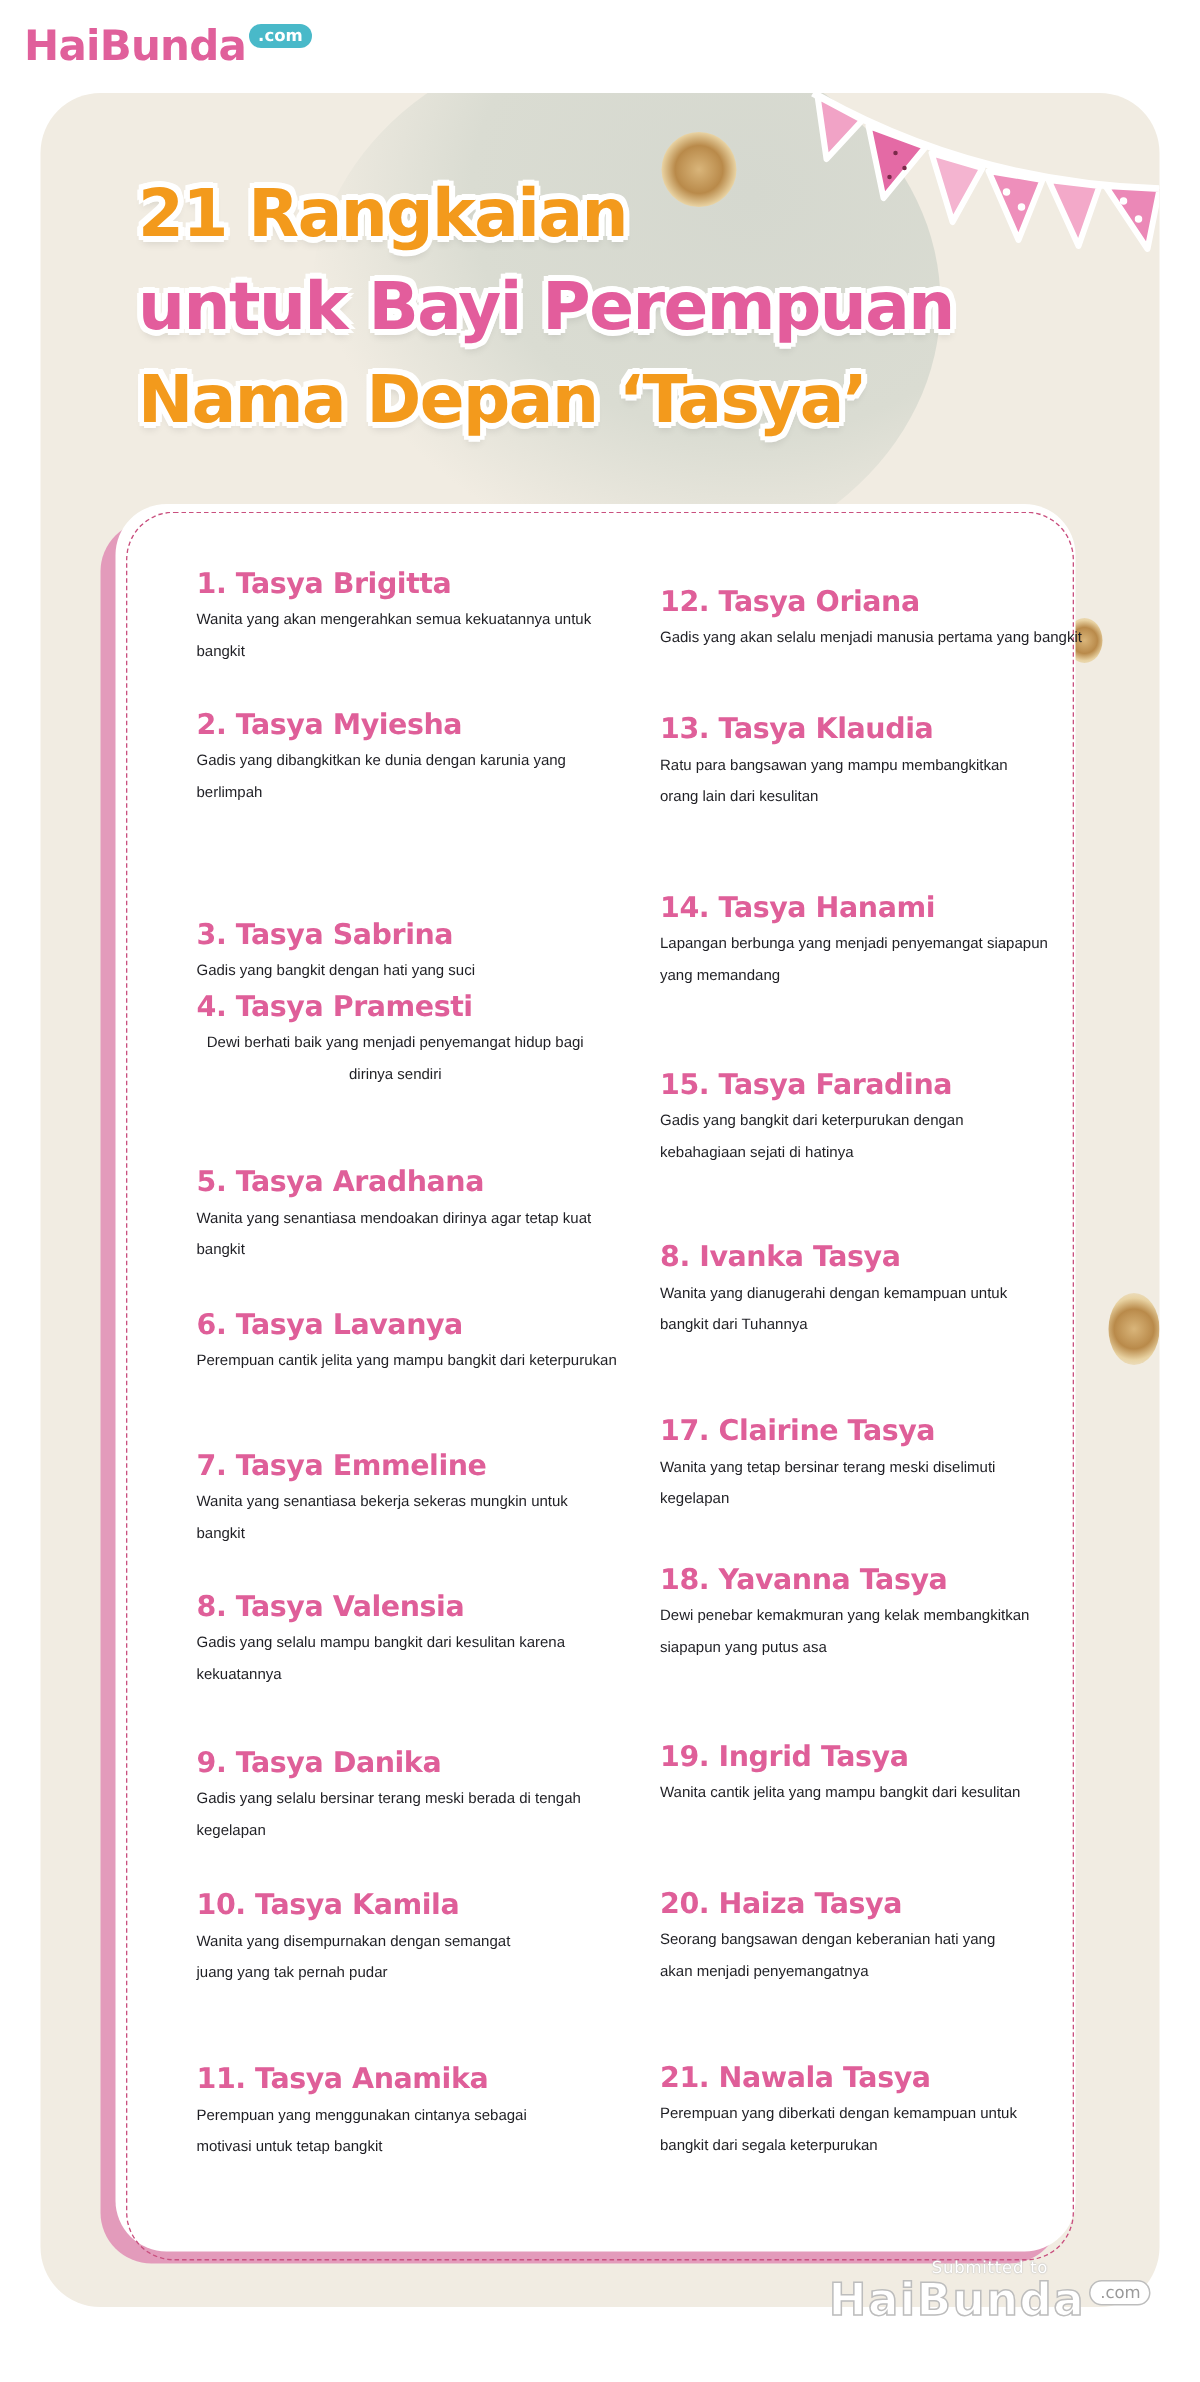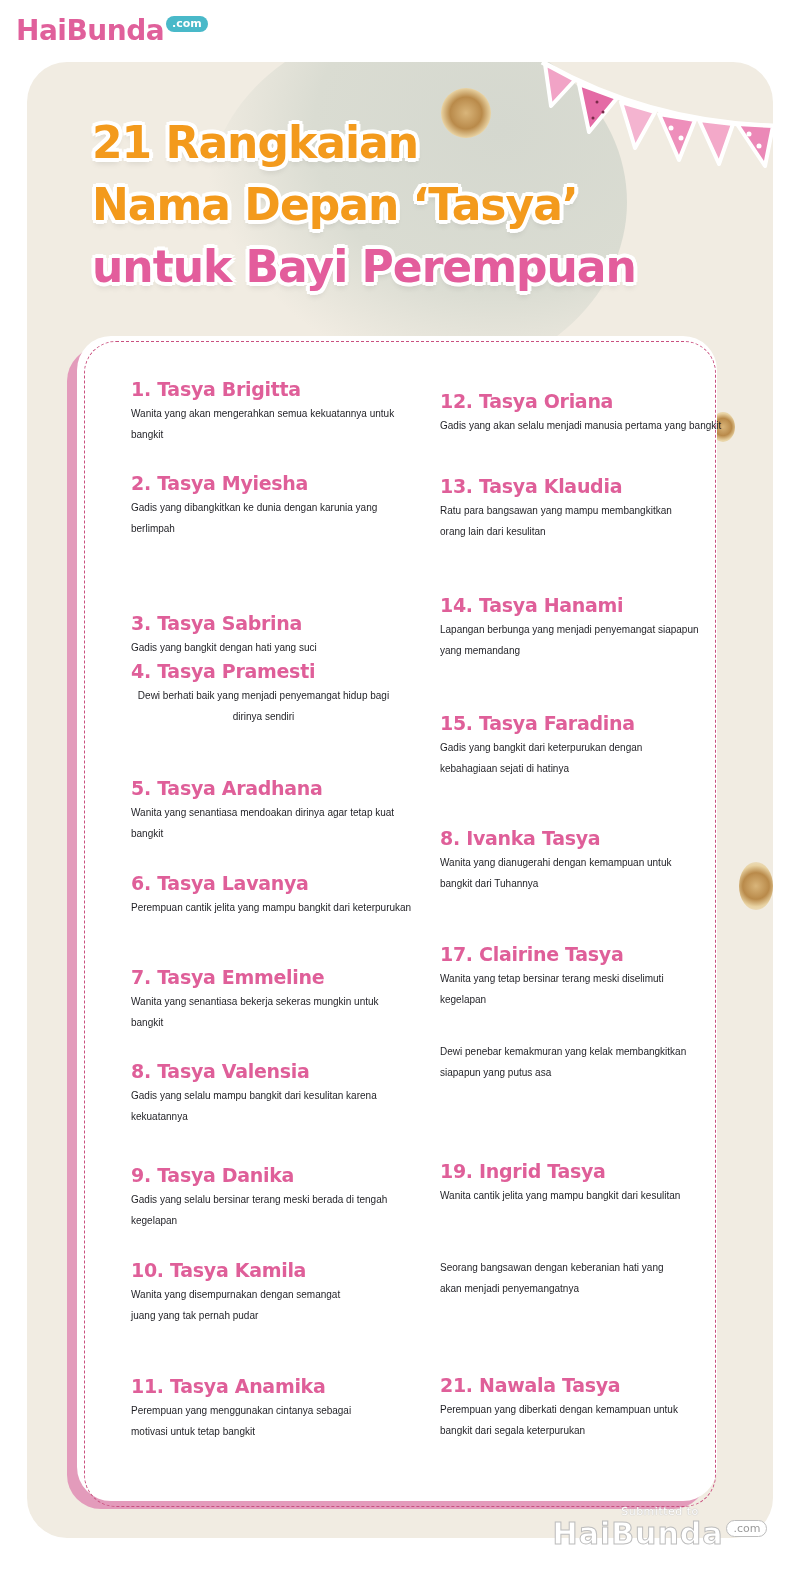--- a/index.html
+++ b/index.html
@@ -126,22 +126,22 @@
       <circle cx="56" cy="56" r="1.5" fill="#7a2a4a"></circle>
     <circle cx="134" cy="66" r="2.5" fill="#fff"></circle>
       <circle cx="144" cy="76" r="2.5" fill="#fff"></circle>
     <circle cx="212" cy="72" r="2.5" fill="#fff"></circle>
       <circle cx="222" cy="84" r="2.5" fill="#fff"></circle>
   </svg>
 </div>
 
 <h1 class="title">
   <span class="line orange">21 Rangkaian</span>
+  <span class="line pink">untuk Bayi Perempuan</span>
   <span class="line orange">Nama Depan ‘Tasya’</span>
-  <span class="line pink">untuk Bayi Perempuan</span>
 </h1>
 
 <div class="card-back"></div>
 <div class="card"></div>
 <div class="card-dash"></div>
 
 <div class="col left">
   <div class="entry" style="top:0px;">
     <div class="name">1. Tasya Brigitta</div>
     <div class="desc">Wanita yang akan mengerahkan semua kekuatannya untuk bangkit</div>
@@ -207,27 +207,29 @@
   </div>
   <div class="entry" style="top:449px;">
     <div class="name">8. Ivanka Tasya</div>
     <div class="desc" style="width:262px;">Wanita yang dianugerahi dengan kemampuan untuk bangkit dari Tuhannya</div>
   </div>
   <div class="entry" style="top:565px;">
     <div class="name">17. Clairine Tasya</div>
     <div class="desc" style="width:270px;">Wanita yang tetap bersinar terang meski diselimuti kegelapan</div>
   </div>
   <div class="entry" style="top:664px;">
+    <div class="name">18. Yavanna Tasya</div>
     <div class="desc" style="width:265px;">Dewi penebar kemakmuran yang kelak membangkitkan siapapun yang putus asa</div>
   </div>
   <div class="entry" style="top:782px;">
     <div class="name">19. Ingrid Tasya</div>
     <div class="desc">Wanita cantik jelita yang mampu bangkit dari kesulitan</div>
   </div>
   <div class="entry" style="top:880px;">
+    <div class="name">20. Haiza Tasya</div>
     <div class="desc" style="width:240px;">Seorang bangsawan dengan keberanian hati yang akan menjadi penyemangatnya</div>
   </div>
   <div class="entry" style="top:996px;">
     <div class="name">21. Nawala Tasya</div>
     <div class="desc" style="width:260px;">Perempuan yang diberkati dengan kemampuan untuk bangkit dari segala keterpurukan</div>
   </div>
 </div>
 
 <div class="brand-bottom">
   <div class="submitted">Submitted to</div>

